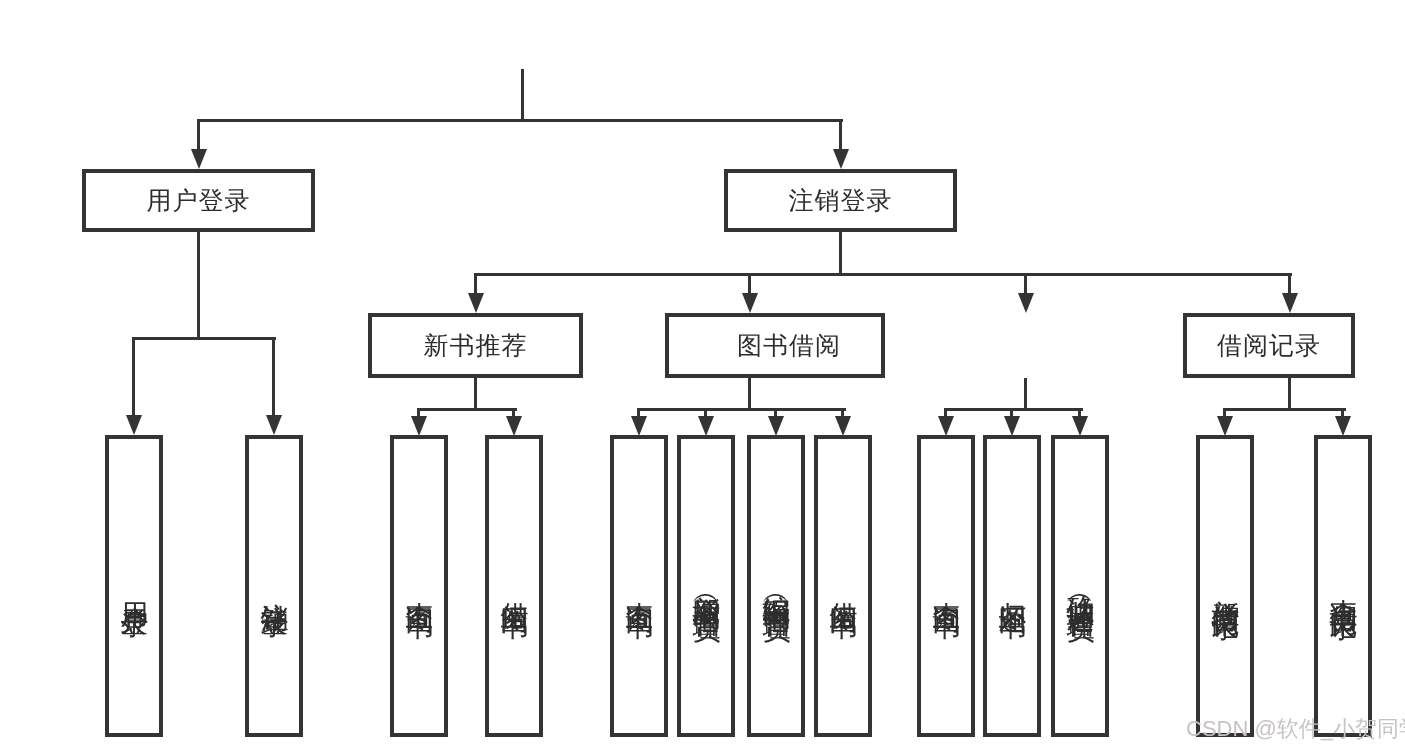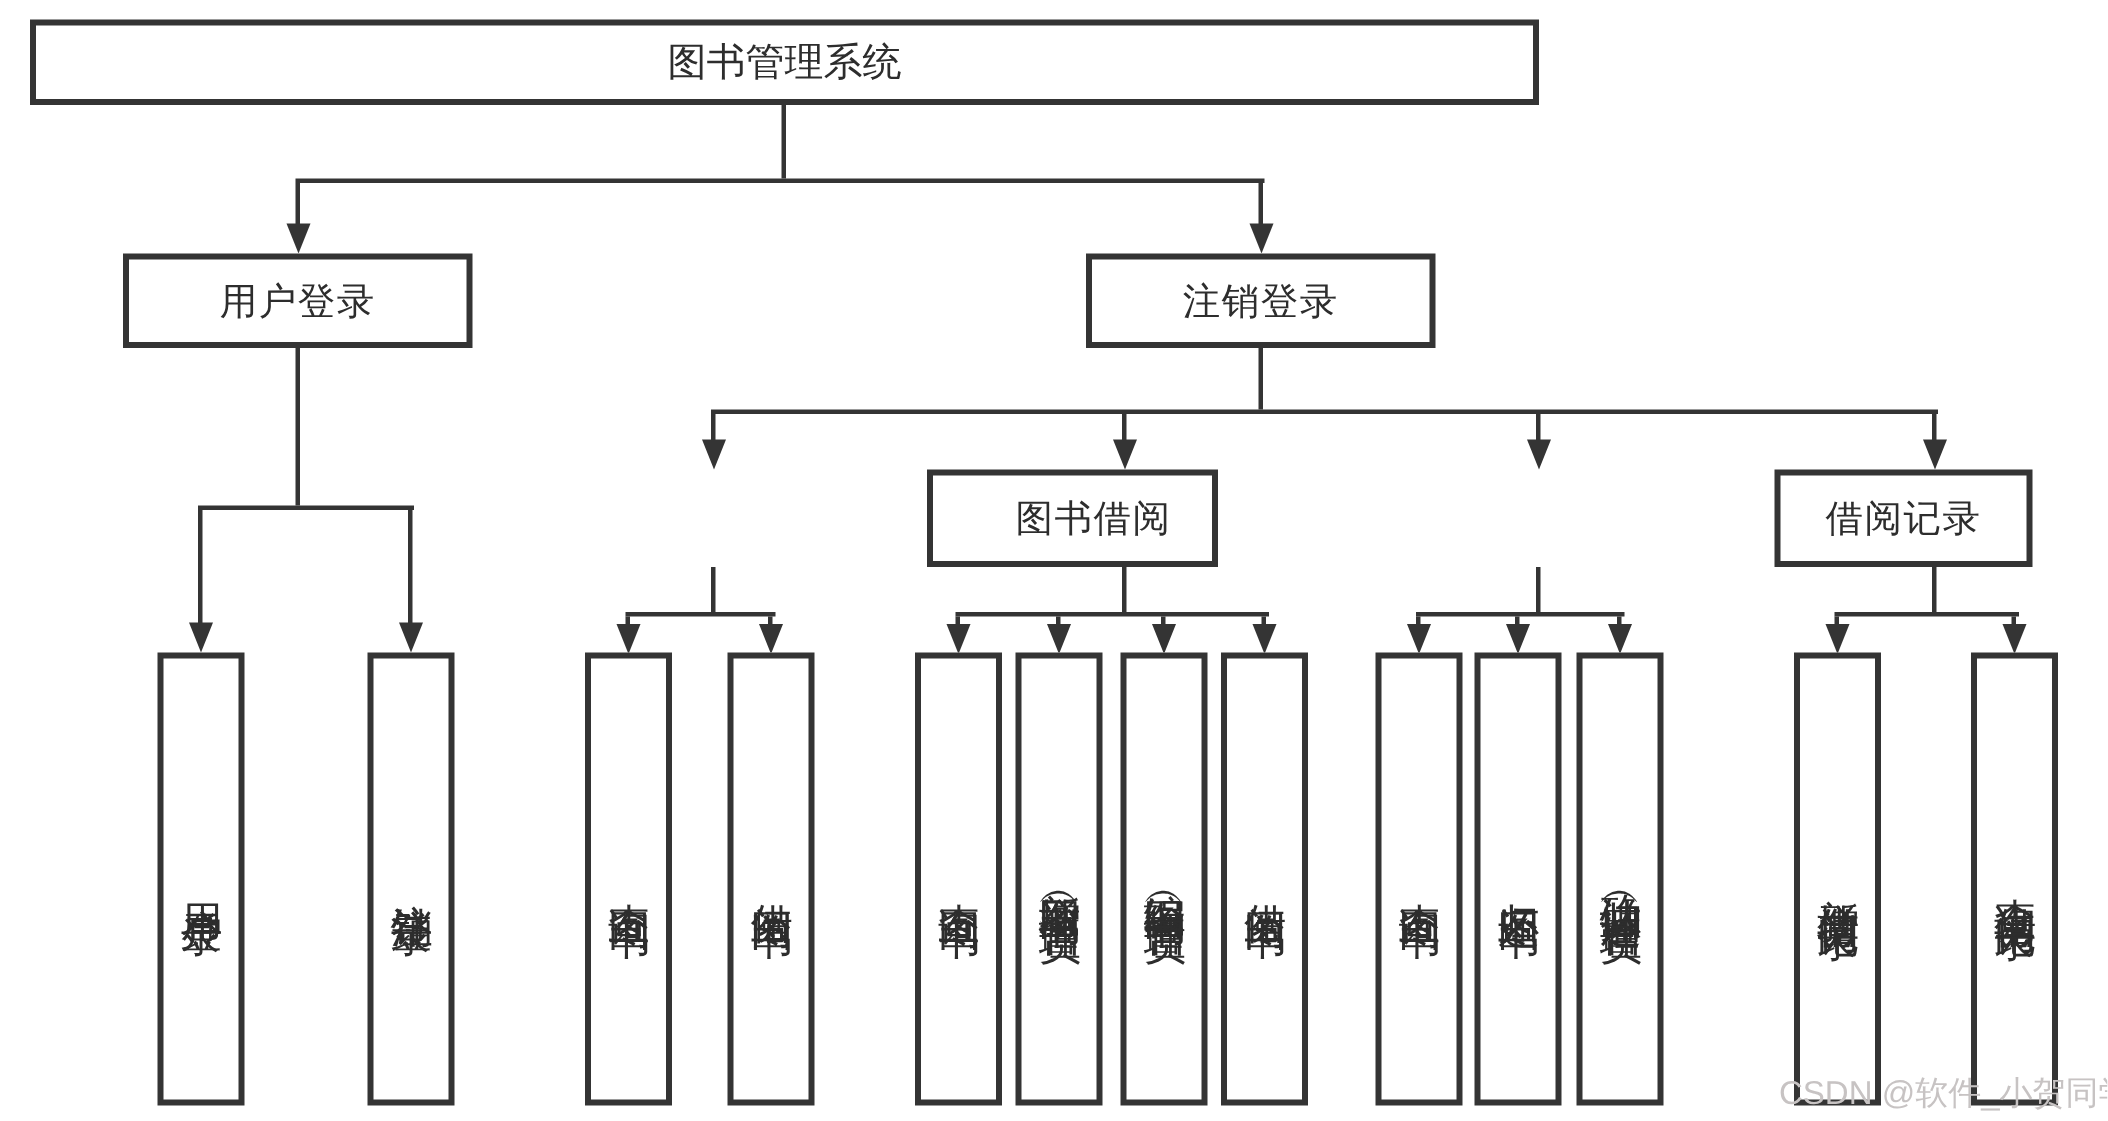--- a/index.html
+++ b/index.html
@@ -46,23 +46,20 @@
     color:#c7c3c3;
     white-space:nowrap;
     z-index:10;
   }
 </style>
 </head>
 <body>
 
 <div class="canvas">
 
-  <div class="box title" style="left:20px;top:13px;width:1006px;height:57px;">
-    <span>图书管理系统</span>
-  </div>
 
   <div class="vline" style="left:521px;top:69px;height:50px;"></div>
   <div class="hline" style="left:197px;top:119px;width:646px;"></div>
   <div class="vline" style="left:197px;top:122px;height:30px;"></div>
   <div class="arrow" style="left:191px;top:149px;"></div>
   <div class="vline" style="left:839px;top:122px;height:30px;"></div>
   <div class="arrow" style="left:833px;top:149px;"></div>
 
   <div class="box hbox" style="left:82px;top:169px;width:233px;height:63px;">
     <span>用户登录</span>
@@ -82,21 +79,24 @@
   <div class="hline" style="left:474px;top:273px;width:818px;"></div>
   <div class="vline" style="left:474px;top:276px;height:20px;"></div>
   <div class="vline" style="left:748px;top:276px;height:20px;"></div>
   <div class="vline" style="left:1024px;top:276px;height:20px;"></div>
   <div class="vline" style="left:1288px;top:276px;height:20px;"></div>
   <div class="arrow" style="left:468px;top:293px;"></div>
   <div class="arrow" style="left:742px;top:293px;"></div>
   <div class="arrow" style="left:1018px;top:293px;"></div>
   <div class="arrow" style="left:1282px;top:293px;"></div>
 
-  <div class="box hbox" style="left:618px;top:313px;width:194px;height:65px;padding-left:28px;">
+  <div class="box hbox" style="left:368px;top:313px;width:215px;height:65px;">
+    <span>新书推荐</span>
+  </div>
+  <div class="box hbox" style="left:665px;top:313px;width:220px;height:65px;padding-left:28px;">
     <span>图书借阅</span>
   </div>
   <div class="box hbox" style="left:1183px;top:313px;width:172px;height:65px;">
     <span>借阅记录</span>
   </div>
 
   <div class="vline" style="left:474px;top:378px;height:30px;"></div>
   <div class="vline" style="left:748px;top:378px;height:30px;"></div>
   <div class="vline" style="left:1024px;top:378px;height:30px;"></div>
   <div class="vline" style="left:1288px;top:378px;height:30px;"></div>

